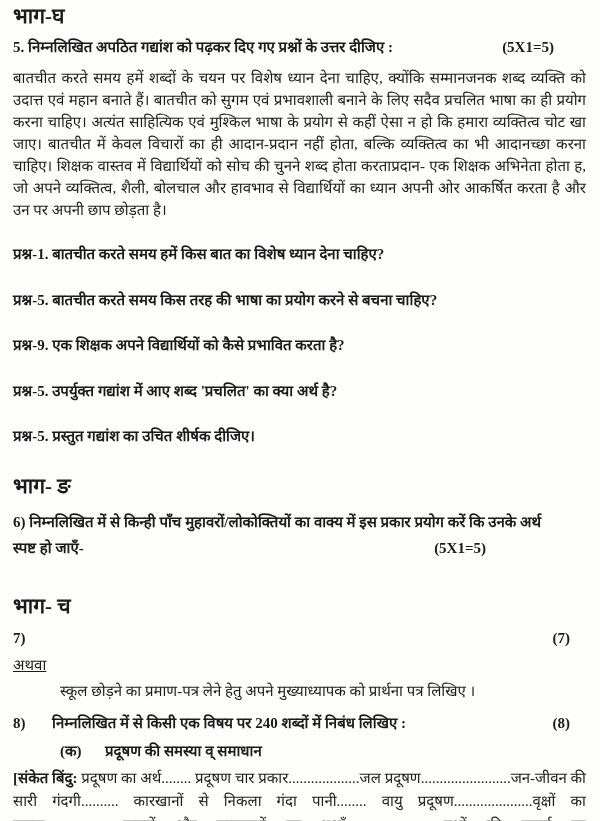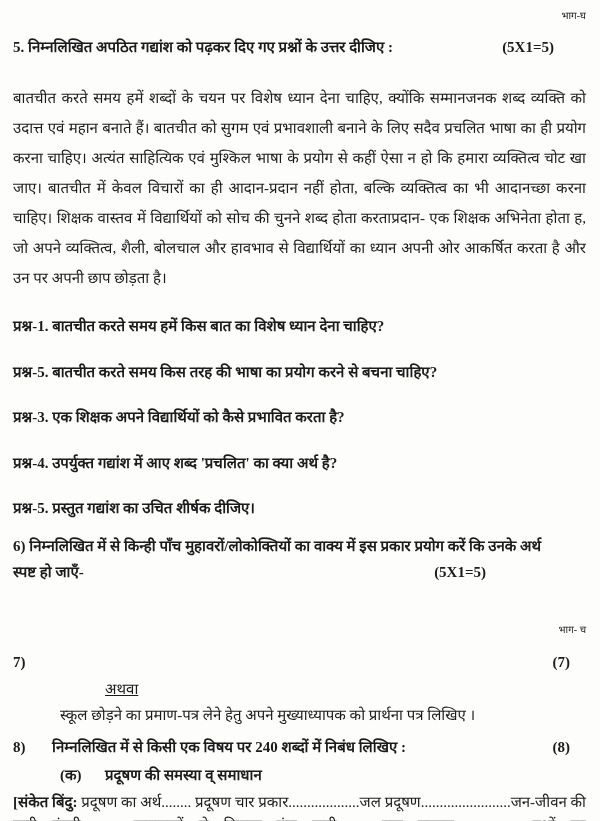--- a/index.html
+++ b/index.html
@@ -10,37 +10,37 @@
     margin: 0 auto;
     background: #fdfdfc;
     color: #1b1b1b;
     font-family: "Liberation Serif", "DejaVu Serif", serif;
     font-size: 15px;
     box-sizing: border-box;
     padding: 5px 14px 0 13px;
     overflow: hidden;
   }
   .section-head {
-    text-align: right;
-    font-weight: normal;
-    font-size: 10px;
+    text-align: left;
+    font-weight: bold;
+    font-size: 21px;
     line-height: 22px;
   }
   .bold { font-weight: bold; }
   .qrow {
     display: flex;
     font-weight: bold;
     line-height: 23px;
     margin-top: 9px;
   }
   .qrow .marks { margin-left: auto; padding-right: 32px; white-space: nowrap; }
   .passage {
     text-align: justify;
-    line-height: 30px;
-    margin: 24px 0 6px 0;
+    line-height: 22px;
+    margin: 8px 0 6px 0;
   }
   .subq-list { margin-top: 2px; }
   .subq { font-weight: bold; line-height: 24.6px; margin-top: 21px; }
   .gap-lg { margin-top: 26px; }
   .gap-xl { margin-top: 34px; }
   .q6-line1 { font-weight: bold; line-height: 26px; margin-top: 12px; text-align: justify; }
   .q6-line2 { display: flex; font-weight: bold; line-height: 26px; }
   .q6-line2 .marks { margin-left: auto; margin-right: 100px; white-space: nowrap; }
   .idioms {
     text-align: justify;
@@ -49,21 +49,21 @@
   }
   .letter-row {
     display: flex;
     font-weight: bold;
     line-height: 23px;
     margin-top: 10px;
   }
   .letter-row .qnum { flex: none; width: 39px; }
   .letter-row .marks { margin-left: auto; padding-right: 16px; white-space: nowrap; }
   .indent1 { margin-left: 47px; line-height: 22px; margin-top: 4px; }
-  .or-line { margin-left: 92px; line-height: 22px; margin-top: 4px; text-decoration: underline; }
+  .or-line { line-height: 22px; margin-top: 4px; text-decoration: underline; }
   .topic-row { display: flex; font-weight: bold; line-height: 23px; margin-top: 5px; margin-left: 47px; }
   .topic-row .topic-label { flex: none; width: 45px; }
   .hints {
     text-align: justify;
     line-height: 23.5px;
     margin-top: 4px;
     word-break: break-word;
   }
 </style>
 </head>
@@ -76,25 +76,26 @@
   <div class="qrow">
     <span>5. निम्नलिखित अपठित गद्यांश को पढ़कर दिए गए प्रश्नों के उत्तर दीजिए :</span>
     <span class="marks">(5X1=5)</span>
   </div>
 
   <p class="passage">बातचीत करते समय हमें शब्दों के चयन पर विशेष ध्यान देना चाहिए, क्योंकि सम्मानजनक शब्द व्यक्ति को उदात्त एवं महान बनाते हैं। बातचीत को सुगम एवं प्रभावशाली बनाने के लिए सदैव प्रचलित भाषा का ही प्रयोग करना चाहिए। अत्यंत साहित्यिक एवं मुश्किल भाषा के प्रयोग से कहीं ऐसा न हो कि हमारा व्यक्तित्व चोट खा जाए। बातचीत में केवल विचारों का ही आदान-प्रदान नहीं होता, बल्कि व्यक्तित्व का भी आदानच्छा  करना चाहिए। शिक्षक वास्तव में  विद्यार्थियों को  सोच की  चुनने शब्द होता  करताप्रदान- एक शिक्षक अभिनेता होता ह, जो अपने व्यक्तित्व, शैली, बोलचाल और हावभाव से विद्यार्थियों का ध्यान अपनी ओर आकर्षित करता है और उन पर अपनी छाप छोड़ता है।</p>
 
   <div class="subq-list">
     <div class="subq">प्रश्न-1. बातचीत करते समय हमें किस बात का विशेष ध्यान देना चाहिए?</div>
     <div class="subq">प्रश्न-5. बातचीत करते समय किस तरह की भाषा का प्रयोग करने से बचना चाहिए?</div>
-    <div class="subq">प्रश्न-3. एक शिक्षक अपने विद्यार्थियों को कैसे प्रभावित करता है?</div>
-    <div class="subq">प्रश्न-4. उपर्युक्त गद्यांश में आए शब्द 'प्रचलित' का क्या अर्थ है?</div>
+    <div class="subq">प्रश्न-9. एक शिक्षक अपने विद्यार्थियों को कैसे प्रभावित करता है?</div>
+    <div class="subq">प्रश्न-5. उपर्युक्त गद्यांश में आए शब्द 'प्रचलित' का क्या अर्थ है?</div>
     <div class="subq">प्रश्न-5. प्रस्तुत गद्यांश का उचित शीर्षक दीजिए।</div>
   </div>
 
+  <div class="section-head gap-lg">भाग- ङ</div>
 
   <div>
     <div class="q6-line1">6) निम्नलिखित में से किन्ही पाँच मुहावरों/लोकोक्तियों का वाक्य में इस प्रकार प्रयोग करें कि उनके अर्थ</div>
     <div class="q6-line2">
       <span>स्पष्ट हो जाएँ-</span>
       <span class="marks">(5X1=5)</span>
     </div>
   </div>
 
   <div class="section-head gap-xl">भाग- च</div>

